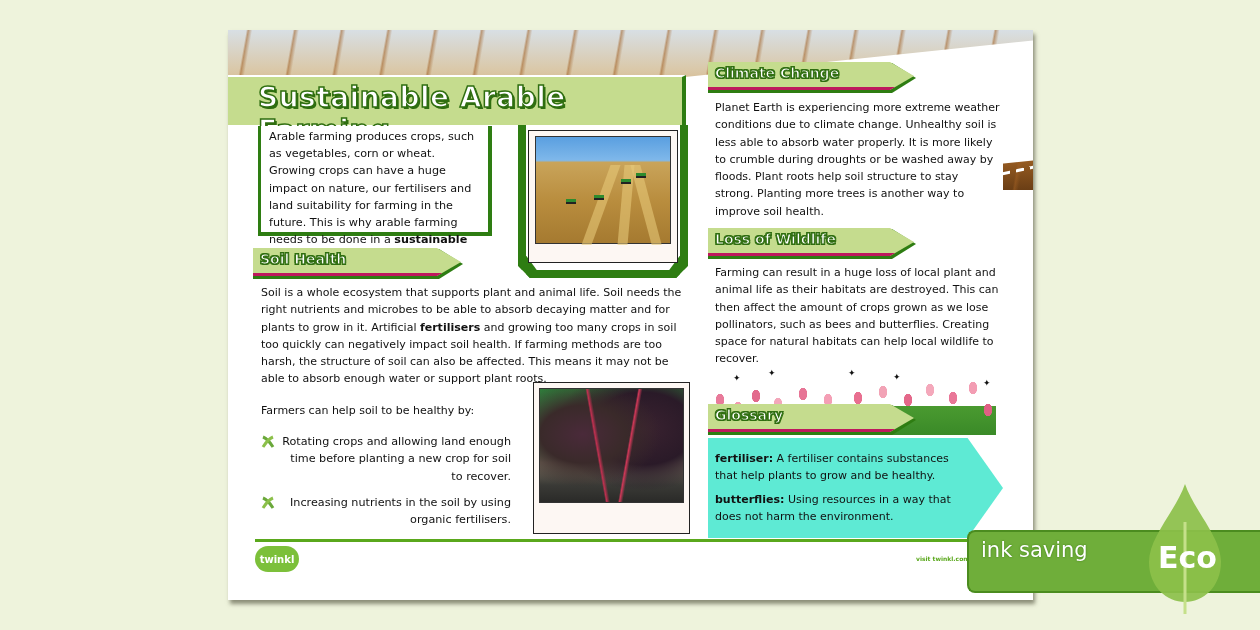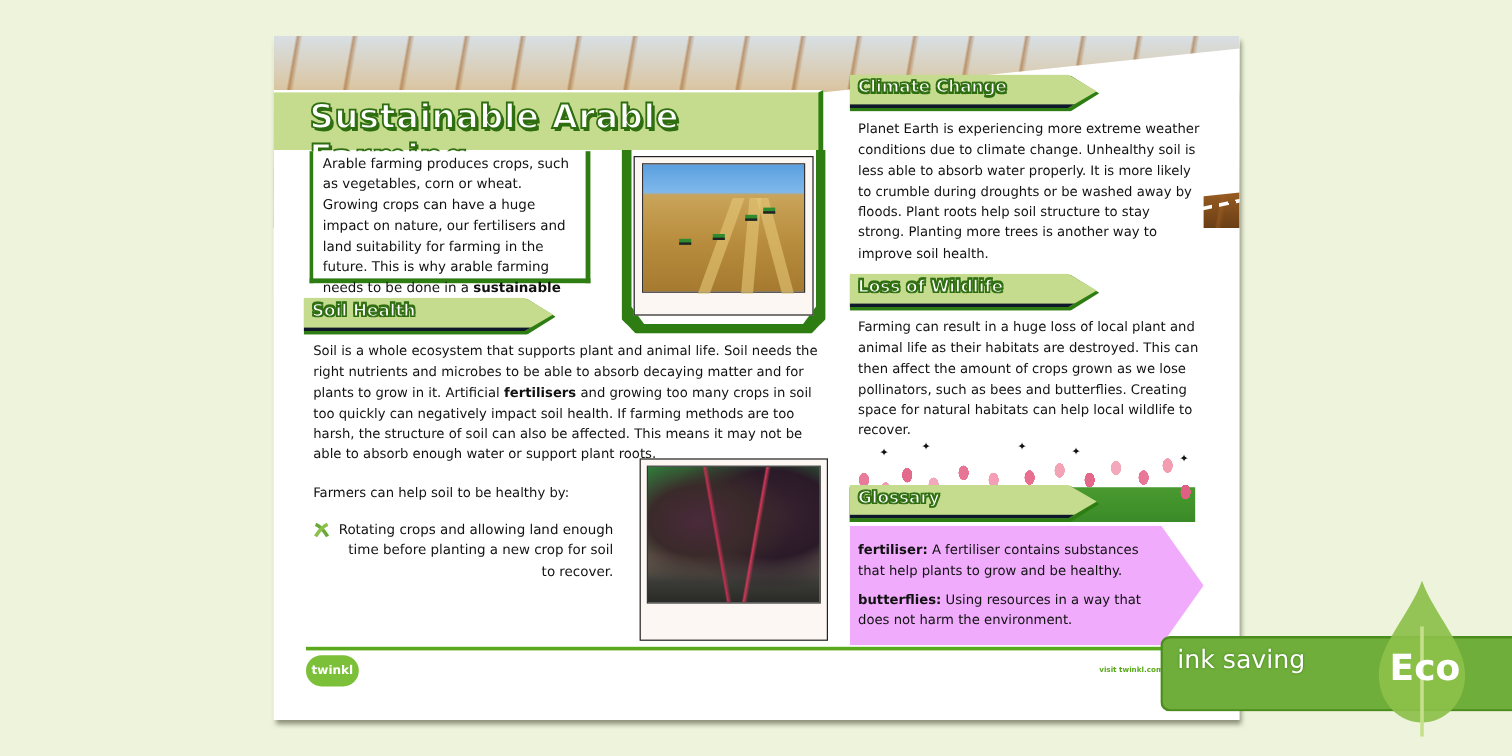--- a/index.html
+++ b/index.html
@@ -103,21 +103,21 @@
       radial-gradient(ellipse at 72% 35%, #3a2230 0%, #2a1a28 35%, transparent 60%),
       linear-gradient(180deg, #2f7a3a 0%, #3e8a4a 40%, #7a7060 65%, #3a3a36 85%, #2a2a28 100%);
   }
   .pol-2 { left: 305px; top: 352px; width: 157px; height: 152px; }
 
   
   .banner {
     position: absolute; height: 28px;
     background: #c5dc8e;
     clip-path: polygon(0 0, calc(100% - 24px) 0, 100% 50%, calc(100% - 24px) 100%, 0 100%);
-    border-bottom: 3px solid #0f172a;
+    border-bottom: 3px solid #be185d;
   }
   .banner-shadow {
     position: absolute; height: 30px; background: #2e7d12;
     clip-path: polygon(0 0, calc(100% - 24px) 0, 100% 50%, calc(100% - 24px) 100%, 0 100%);
   }
   .banner-label {
     position: absolute; left: 7px; top: 3px;
     font-family: "DejaVu Sans", sans-serif; font-weight: bold; font-size: 14px;
     color: #fff;
     -webkit-text-stroke: 1px #2f6e10;
@@ -151,21 +151,21 @@
       radial-gradient(ellipse 7px 10px at 222px 20px, #f4a8bb 60%, transparent 62%),
       radial-gradient(ellipse 7px 10px at 245px 28px, #e97798 60%, transparent 62%),
       radial-gradient(ellipse 7px 10px at 265px 18px, #f39db3 60%, transparent 62%),
       radial-gradient(ellipse 7px 10px at 280px 40px, #e05f84 60%, transparent 62%),
       linear-gradient(180deg, transparent 55%, #4a9a30 56%, #3a8a28 100%);
   }
   .bird { position: absolute; font-size: 9px; color: #111; }
 
   .glossary-box {
     position: absolute; left: 480px; top: 408px; width: 295px; height: 100px;
-    background: #f0abfc;
+    background: #5eead4;
     clip-path: polygon(0 0, 88% 0, 100% 50%, 88% 100%, 0 100%);
     padding: 12px 8px 0 7px;
   }
   .glossary-box p { font-size: 11px; line-height: 17px; margin-bottom: 7px; width: 240px; }
 
   .footer-line {
     position: absolute; left: 27px; top: 509px; width: 760px; height: 3px; background: #5aa81c;
   }
   .twinkl-logo {
     position: absolute; left: 27px; top: 516px; width: 44px; height: 26px;
@@ -238,20 +238,27 @@
   </div>
   <div class="body-text" style="left:33px;top:372px">Farmers can help soil to be healthy by:</div>
   <ul class="bullet-list">
     <li>
       <svg class="bullet-icon" viewBox="0 0 14 14">
           <path d="M2 2 Q7 4 12 12" stroke="#6aa83a" stroke-width="3" fill="none"></path>
           <path d="M12 2 Q7 4 2 12" stroke="#8cc04a" stroke-width="3" fill="none"></path>
         </svg>
       <span>Rotating crops and allowing land enough time before planting a new crop for soil to recover.</span>
     </li>
+    <li>
+      <svg class="bullet-icon" viewBox="0 0 14 14">
+          <path d="M2 2 Q7 4 12 12" stroke="#6aa83a" stroke-width="3" fill="none"></path>
+          <path d="M12 2 Q7 4 2 12" stroke="#8cc04a" stroke-width="3" fill="none"></path>
+        </svg>
+      <span>Increasing nutrients in the soil by using organic fertilisers.</span>
+    </li>
   </ul>
 
   <div class="polaroid pol-2">
     <div class="img-chard"></div>
   </div>
 
   <div class="right-box"></div>
   <div class="banner-shadow" style="left:480px;top:33px;width:208px"></div>
   <div class="banner" style="left:480px;top:32px;width:206px">
     <span class="banner-label">Climate Change</span>

